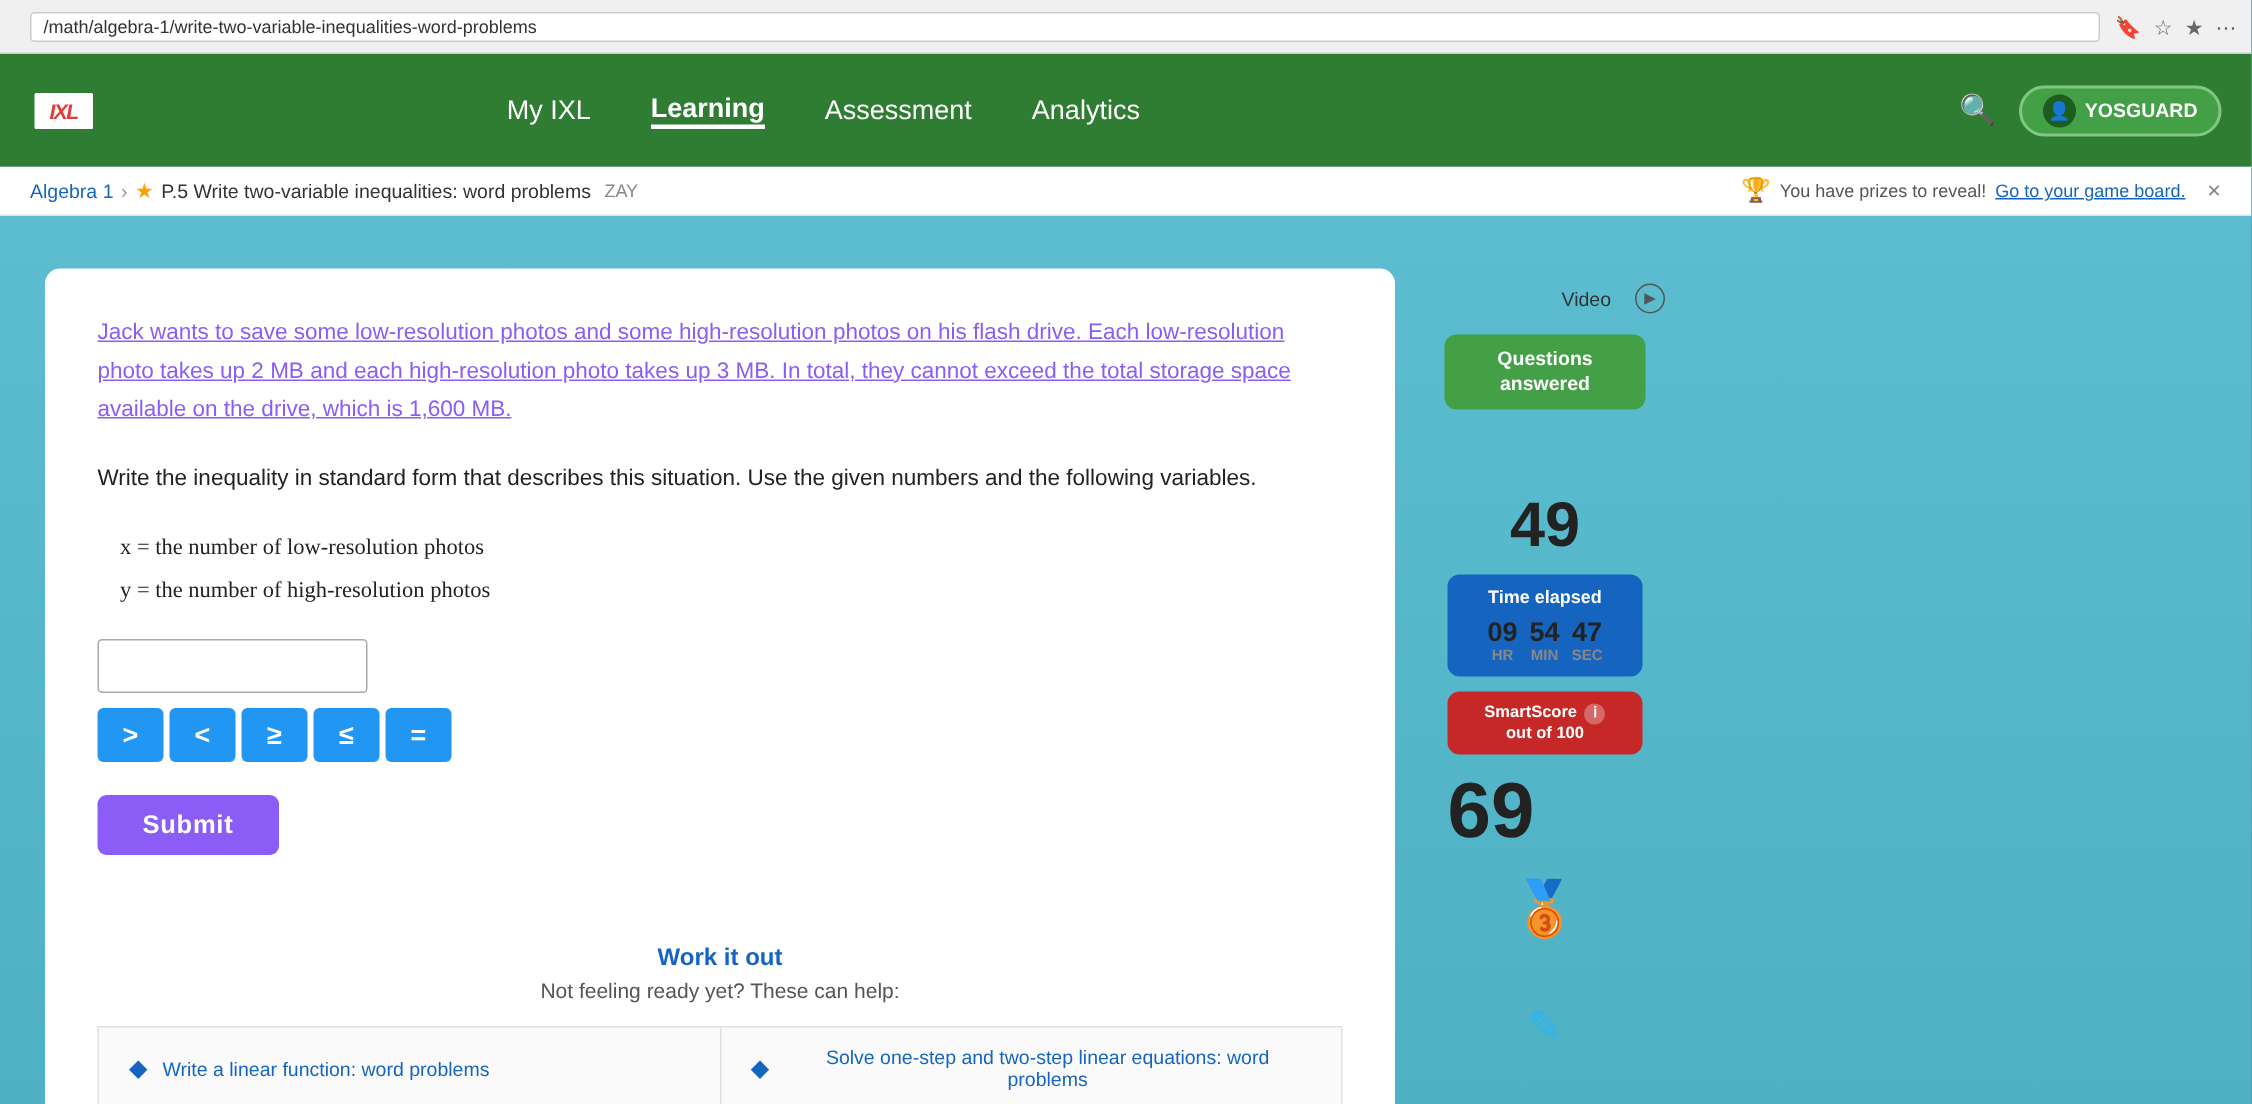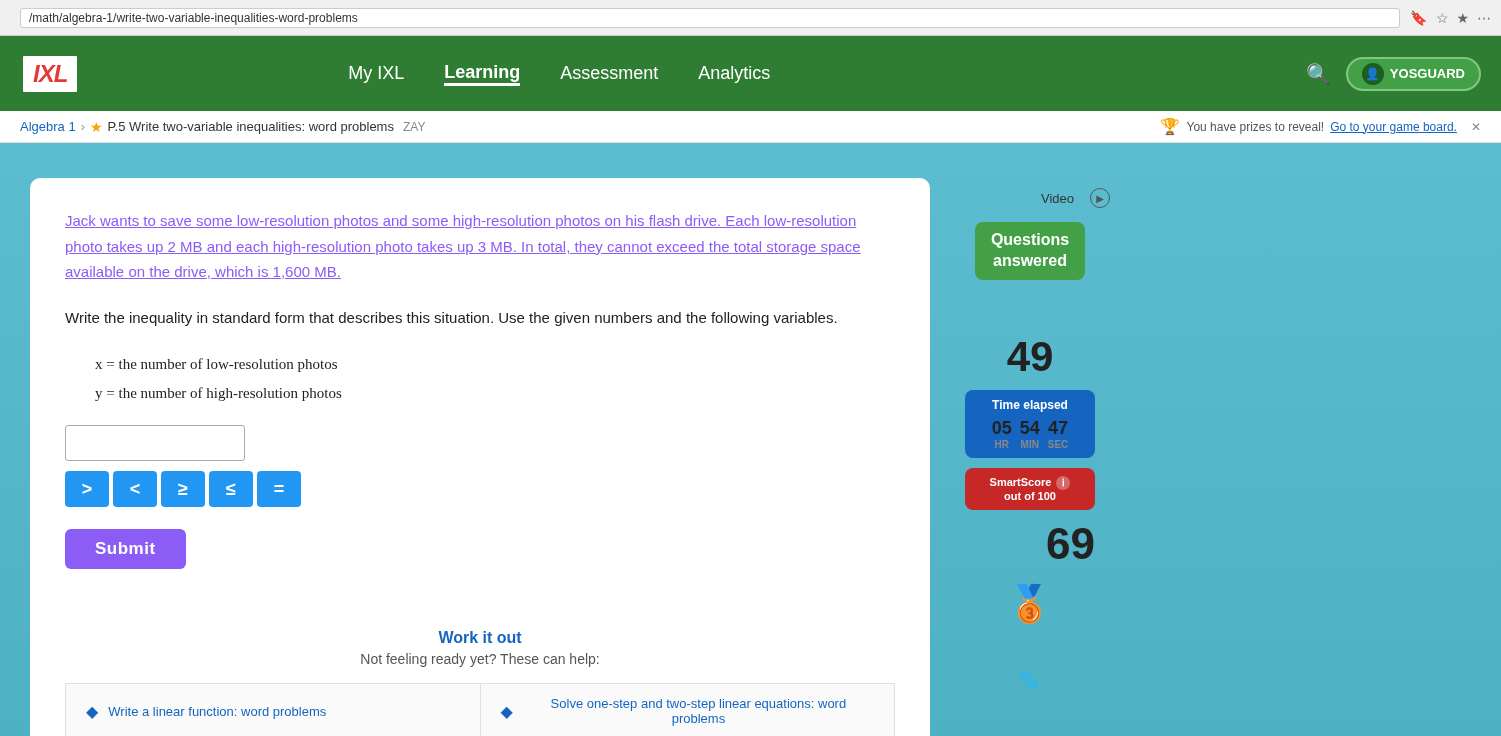--- a/index.html
+++ b/index.html
@@ -40,21 +40,21 @@
       background: #2e7d32;
       height: 75px;
       display: flex;
       align-items: center;
       padding: 0 20px;
       position: relative;
     }
     .ixl-logo {
       background: white;
       color: #2e7d32;
-      font-size: 24px;
+      font-size: 14px;
       font-weight: 900;
       padding: 4px 10px;
       border-radius: 4px;
       border: 3px solid #2e7d32;
       font-style: italic;
       letter-spacing: -1px;
     }
     .ixl-logo span { color: #e53935; }
     .header-nav {
       display: flex;
@@ -171,21 +171,21 @@
     }
 
     .question-prompt {
       font-size: 15px;
       color: #222;
       line-height: 1.7;
       margin-bottom: 20px;
     }
 
     .variable-def {
-      margin-left: 30px;
+      margin-left: 15px;
       font-size: 15px;
       color: #222;
       line-height: 1.9;
       font-family: Georgia, serif;
     }
 
     .answer-box {
       border: 1.5px solid #aaa;
       border-radius: 3px;
       width: 180px;
@@ -287,23 +287,23 @@
       font-size: 10px;
       color: #555;
     }
 
     .questions-answered-card {
       background: #43a047;
       color: white;
       border-radius: 8px;
       padding: 8px 14px;
       text-align: center;
-      font-size: 16px;
-      font-weight: bold;
-      width: 110px;
+      font-size: 13px;
+      font-weight: bold;
+      width: 134px;
       line-height: 1.3;
     }
 
     .score-number {
       font-size: 42px;
       font-weight: 900;
       color: #222;
       text-align: center;
       line-height: 1.1;
       width: 130px;
@@ -357,24 +357,24 @@
       width: 14px;
       height: 14px;
       font-size: 10px;
       text-align: center;
       line-height: 14px;
       cursor: pointer;
       margin-left: 2px;
     }
 
     .smart-score-number {
-      font-size: 44px;
+      font-size: 52px;
       font-weight: 900;
       color: #222;
-      text-align: right;
+      text-align: left;
       line-height: 1.1;
       width: 130px;
     }
 
     .medal-icon {
       font-size: 36px;
       text-align: center;
       margin-top: 5px;
     }
 
@@ -483,21 +483,21 @@
 answered</span>
       </div>
 
       <div class="score-number">49</div>
 
       <div class="time-elapsed-card">
         <div>Time
 elapsed</div>
         <div class="time-display">
           <div class="time-unit">
-            <div class="time-value">05</div>
+            <div class="time-value">09</div>
             <div class="time-label">HR</div>
           </div>
           <div class="time-unit">
             <div class="time-value">54</div>
             <div class="time-label">MIN</div>
           </div>
           <div class="time-unit">
             <div class="time-value">47</div>
             <div class="time-label">SEC</div>
           </div>

